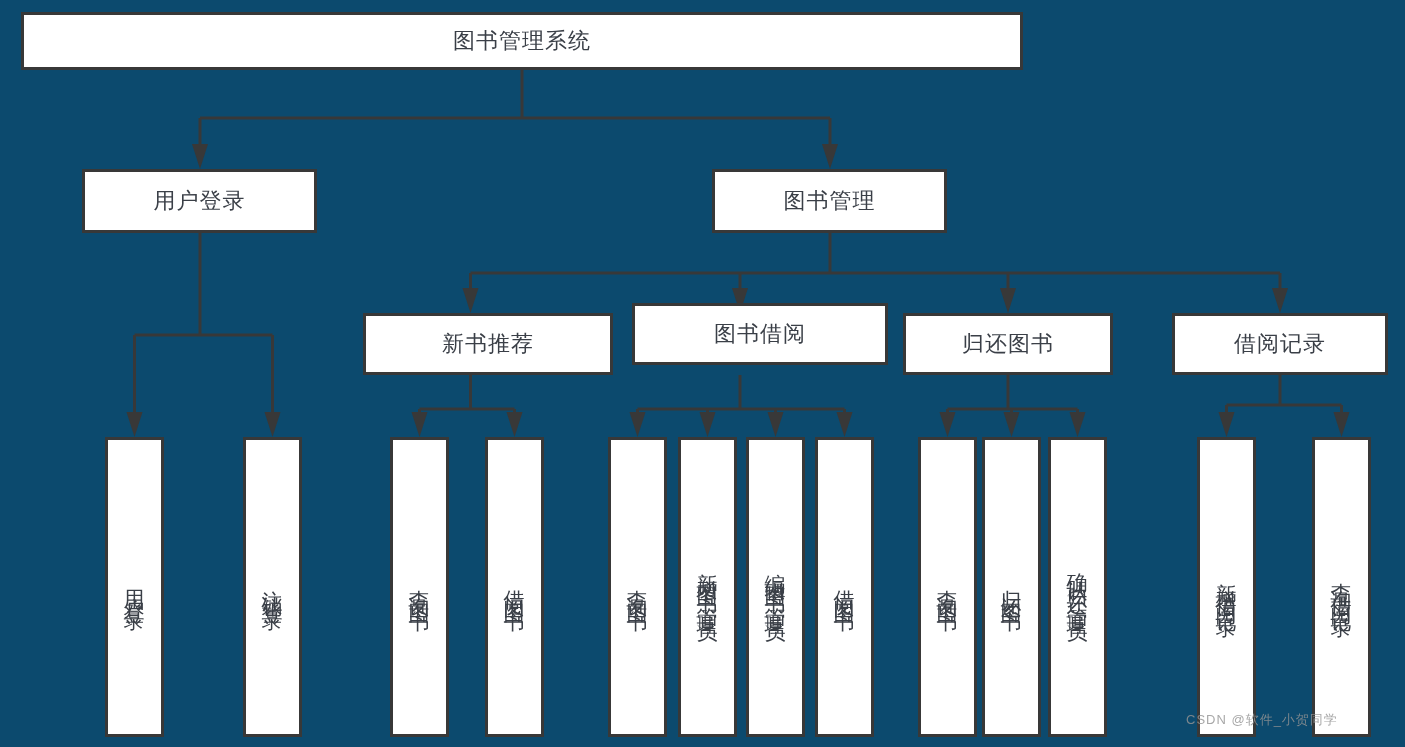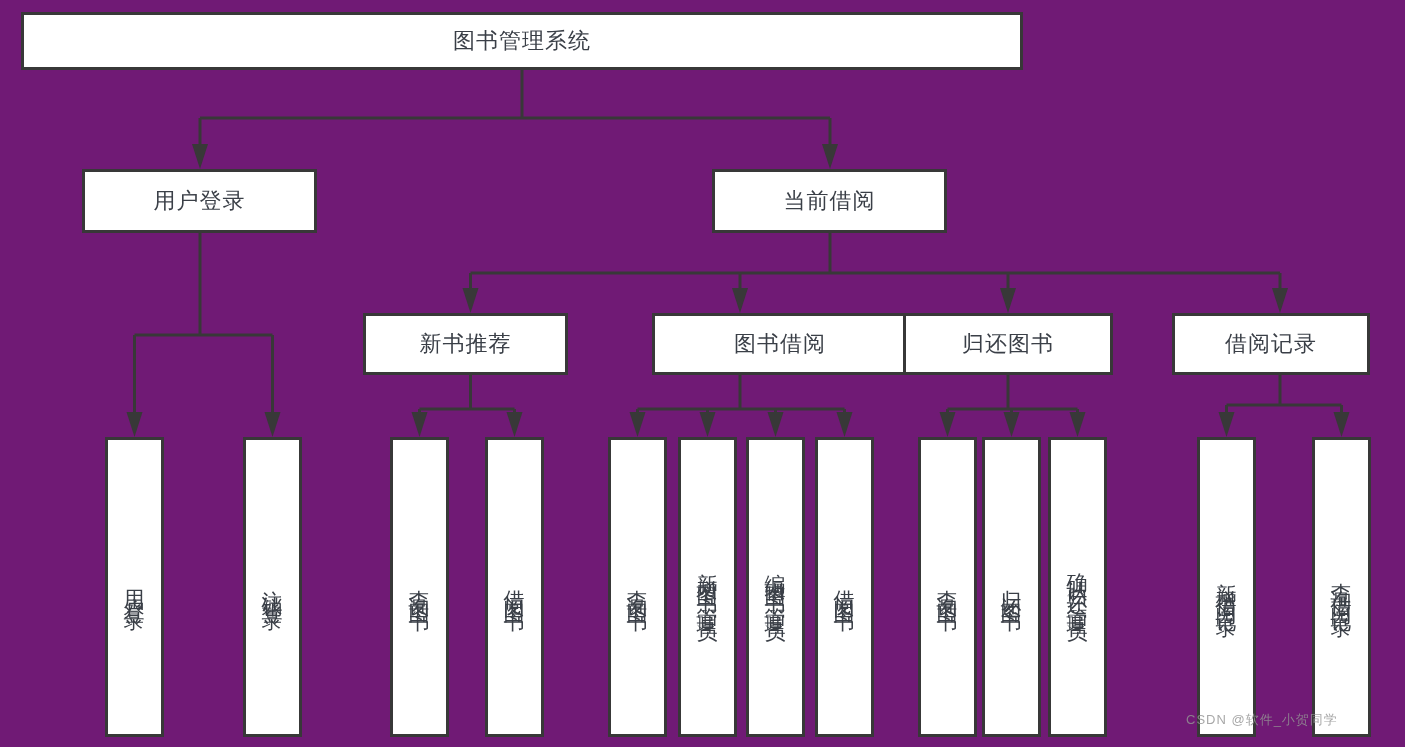--- a/index.html
+++ b/index.html
@@ -1,20 +1,20 @@
 <!DOCTYPE html>
 <html><head>
 <meta charset="utf-8">
 <style>
   html, body { margin: 0; padding: 0; background: #ffffff; }
   #canvas {
     position: relative;
     width: 1405px;
     height: 747px;
-    background: #701a75;
+    background: #0c4a6e;
     font-family: "Liberation Sans", sans-serif;
     overflow: hidden;
   }
   #connectors {
     position: absolute;
     left: 0; top: 0;
     width: 1405px; height: 747px;
     z-index: 1;
   }
   .node {
@@ -99,26 +99,26 @@
     <polygon class="arrowhead" points="1069.5,412 1085.5,412 1077.5,437"></polygon>
 
     <path class="stroke" d="M1280 375 V405 M1226.5 405 H1341.5 M1226.5 405 V418 M1341.5 405 V418"></path>
     <polygon class="arrowhead" points="1218.5,412 1234.5,412 1226.5,437"></polygon>
     <polygon class="arrowhead" points="1333.5,412 1349.5,412 1341.5,437"></polygon>
   </svg>
 
   <div class="node" style="left:21px; top:12px; width:1002px; height:58px;">图书管理系统</div>
 
   <div class="node" style="left:82px; top:169px; width:235px; height:64px;">用户登录</div>
-  <div class="node" style="left:712px; top:169px; width:235px; height:64px;">当前借阅</div>
+  <div class="node" style="left:712px; top:169px; width:235px; height:64px;">图书管理</div>
 
-  <div class="node" style="left:363px; top:313px; width:205px; height:62px;">新书推荐</div>
-  <div class="node" style="left:632px; top:313px; width:256px; height:62px;margin-left:20px;">图书借阅</div>
+  <div class="node" style="left:363px; top:313px; width:250px; height:62px;">新书推荐</div>
+  <div class="node" style="left:632px; top:303px; width:256px; height:62px;">图书借阅</div>
   <div class="node" style="left:903px; top:313px; width:210px; height:62px;">归还图书</div>
-  <div class="node" style="left:1172px; top:313px; width:198px; height:62px;">借阅记录</div>
+  <div class="node" style="left:1172px; top:313px; width:216px; height:62px;">借阅记录</div>
 
   <div class="leaf" style="left:105px; top:437px;">用户登录</div>
   <div class="leaf" style="left:243px; top:437px;">注销登录</div>
 
   <div class="leaf" style="left:390px; top:437px;">查询图书</div>
   <div class="leaf" style="left:485px; top:437px;">借阅图书</div>
 
   <div class="leaf" style="left:608px; top:437px;">查询图书</div>
   <div class="leaf" style="left:678px; top:437px;">新增图书（管理员）</div>
   <div class="leaf" style="left:746px; top:437px;">编辑图书（管理员）</div>

